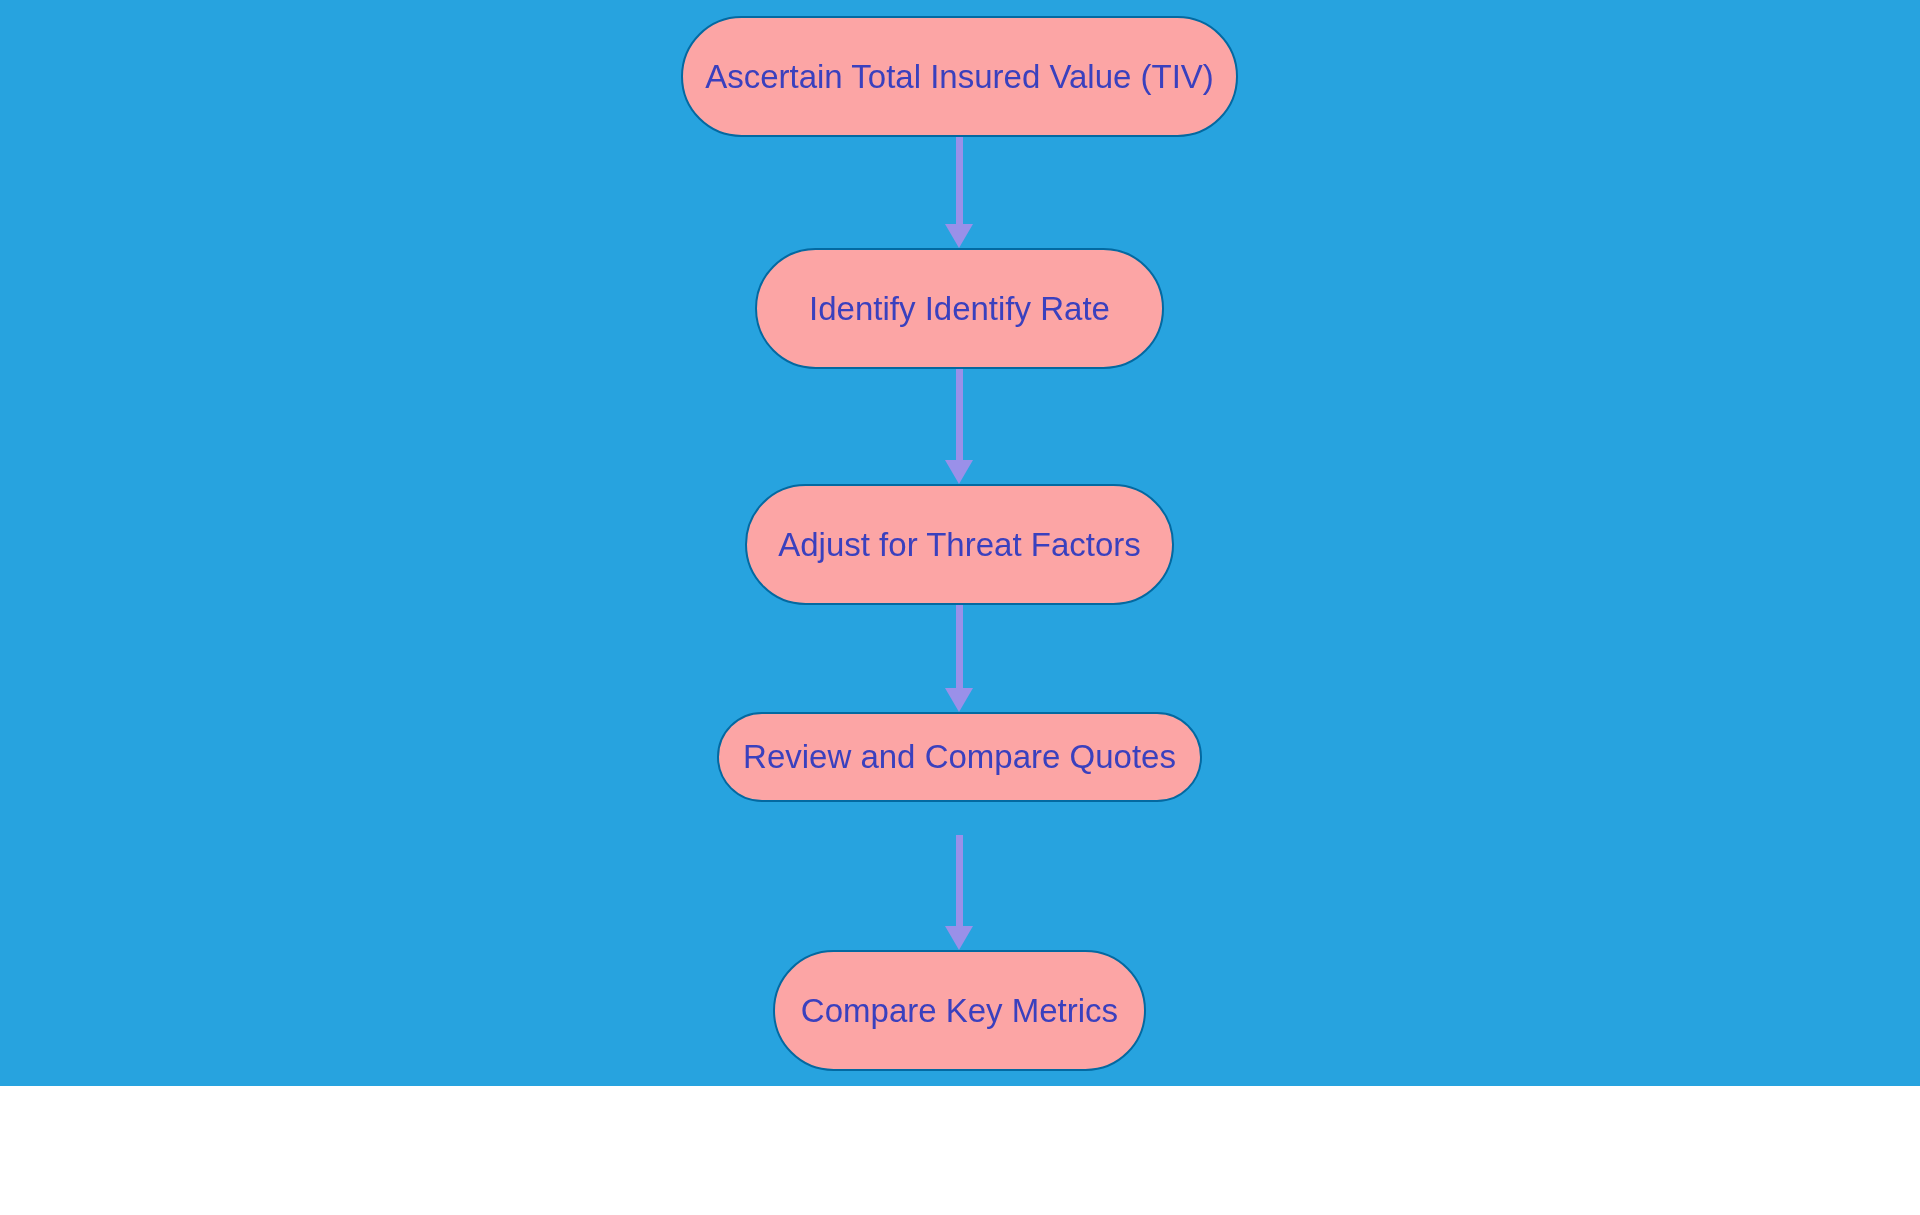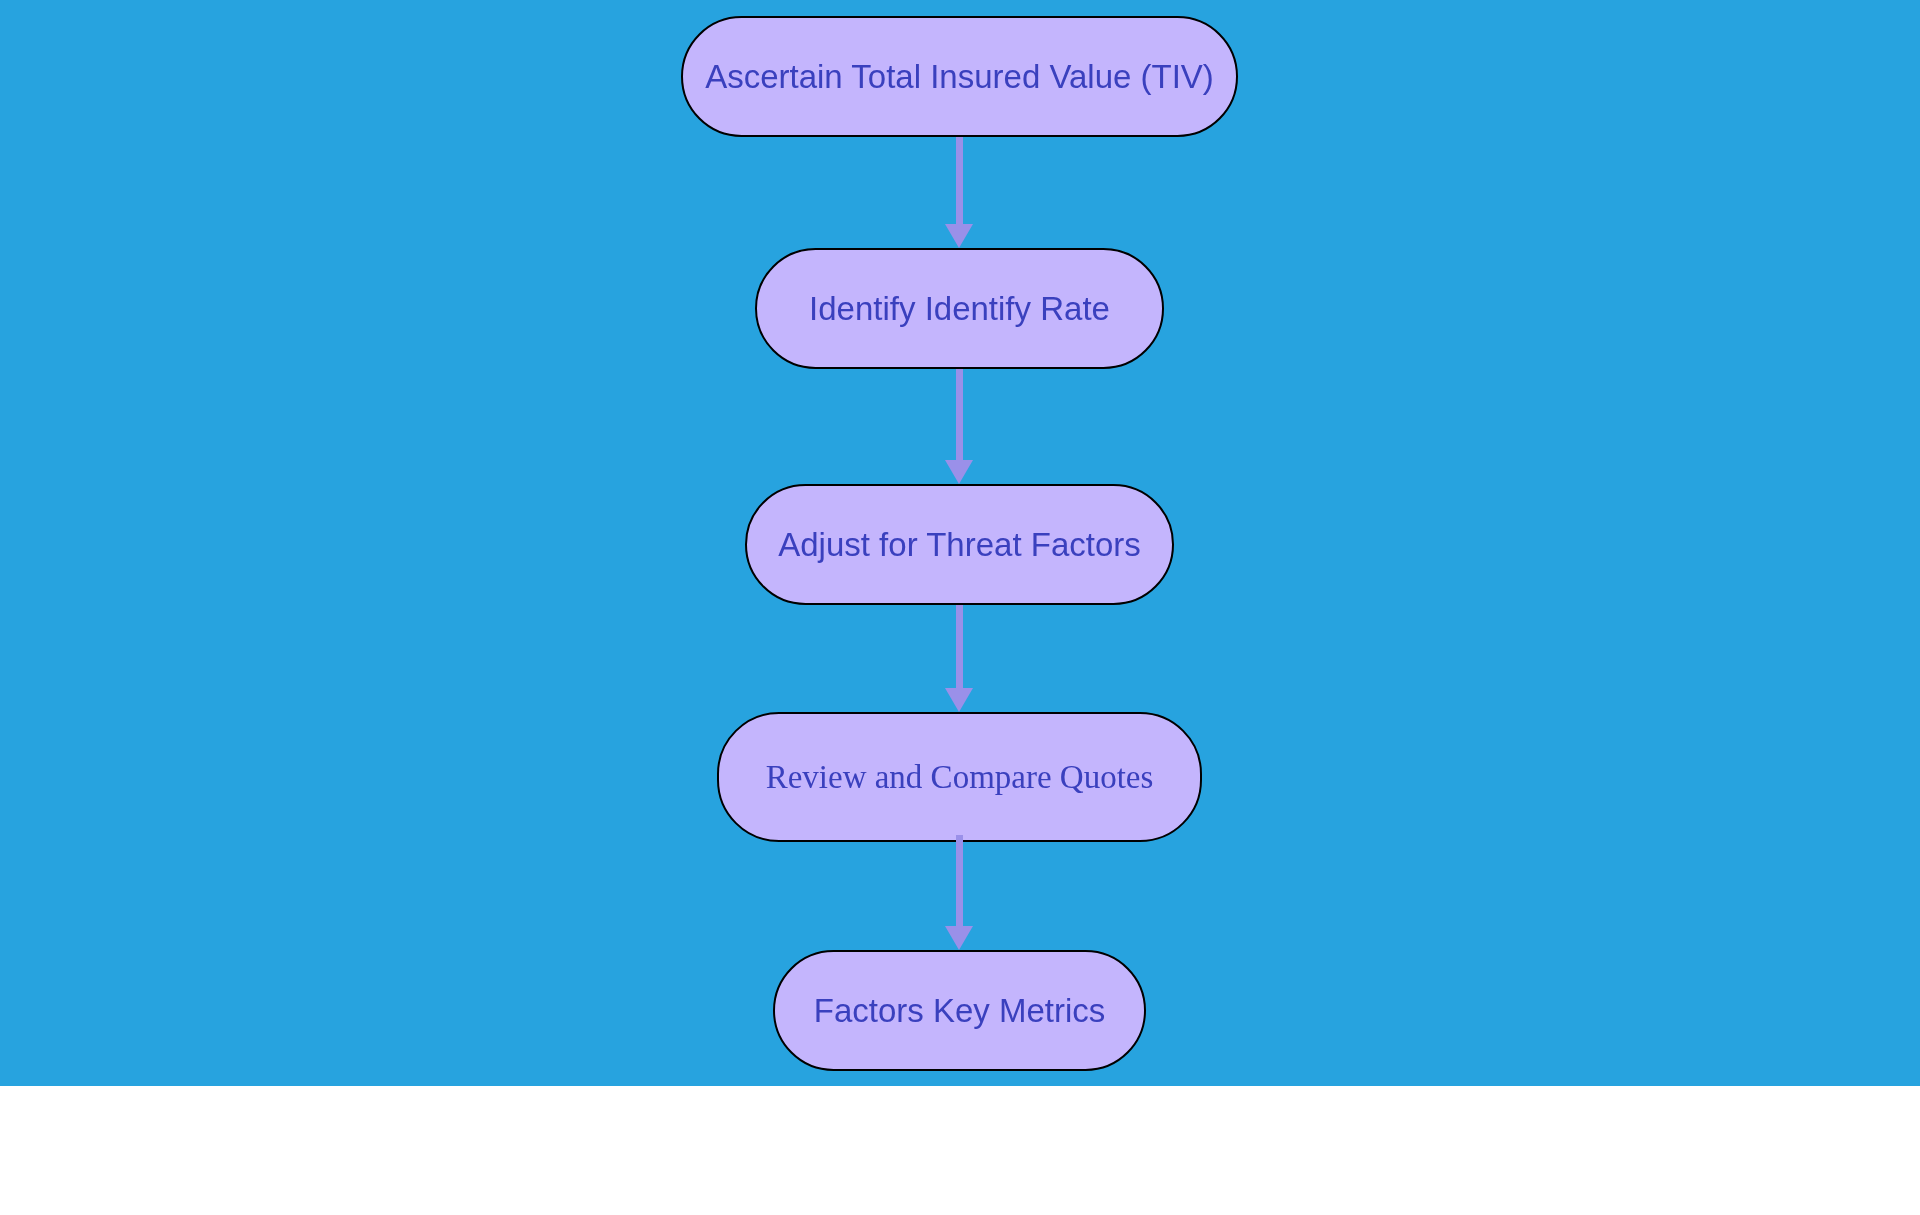--- a/index.html
+++ b/index.html
@@ -15,32 +15,32 @@
     width:1920px; height:1086px;
     background:#27A3DF;
   }
   .footer {
     position:absolute; left:0; top:1086px;
     width:1920px; height:129px;
     background:#ffffff;
   }
   .node {
     position:absolute;
-    background:#c4b5fd;
-    border:2px solid #000000;
+    background:#fca5a5;
+    border:2px solid #0369a1;
     border-radius:62px;
     display:flex; align-items:center; justify-content:center;
     color:#3A40BE;
     font-size:33px;
     white-space:nowrap;
   }
   .n1 { left:681px; top:16px;  width:557px; height:121px; }
   .n2 { left:755px; top:248px; width:409px; height:121px; }
   .n3 { left:745px; top:484px; width:429px; height:121px;text-align:center; }
-  .n4 { left:717px; top:712px; width:485px; height:130px;font-family:Liberation Serif, serif; }
+  .n4 { left:717px; top:712px; width:485px; height:90px; }
   .n5 { left:773px; top:950px; width:373px; height:121px; }
 
   .arrow {
     position:absolute; left:945px; width:28px;
     display:flex; flex-direction:column; align-items:center;
   }
   .arrow-line { width:7px; flex:1; background:#9A90E9; }
   .arrow-head {
     width:0; height:0;
     border-left:14px solid transparent;
@@ -87,20 +87,20 @@
   <div class="node n4">
     <span>Review and Compare Quotes</span>
   </div>
 
   <div class="arrow a4">
     <div class="arrow-line"></div>
     <div class="arrow-head"></div>
   </div>
 
   <div class="node n5">
-    <span>Factors Key Metrics</span>
+    <span>Compare Key Metrics</span>
   </div>
 
 </div>
 
 <div class="footer">
   
 </div>
 
 </body></html>

